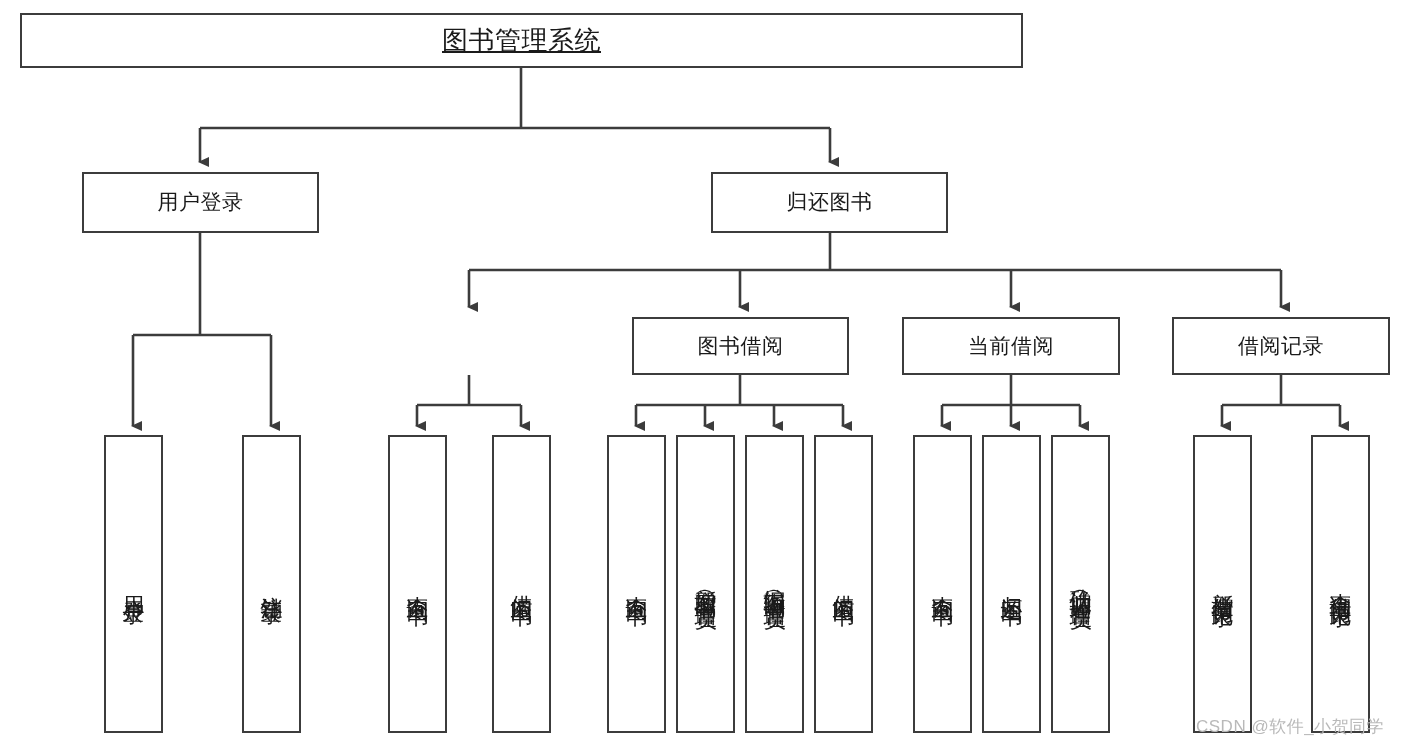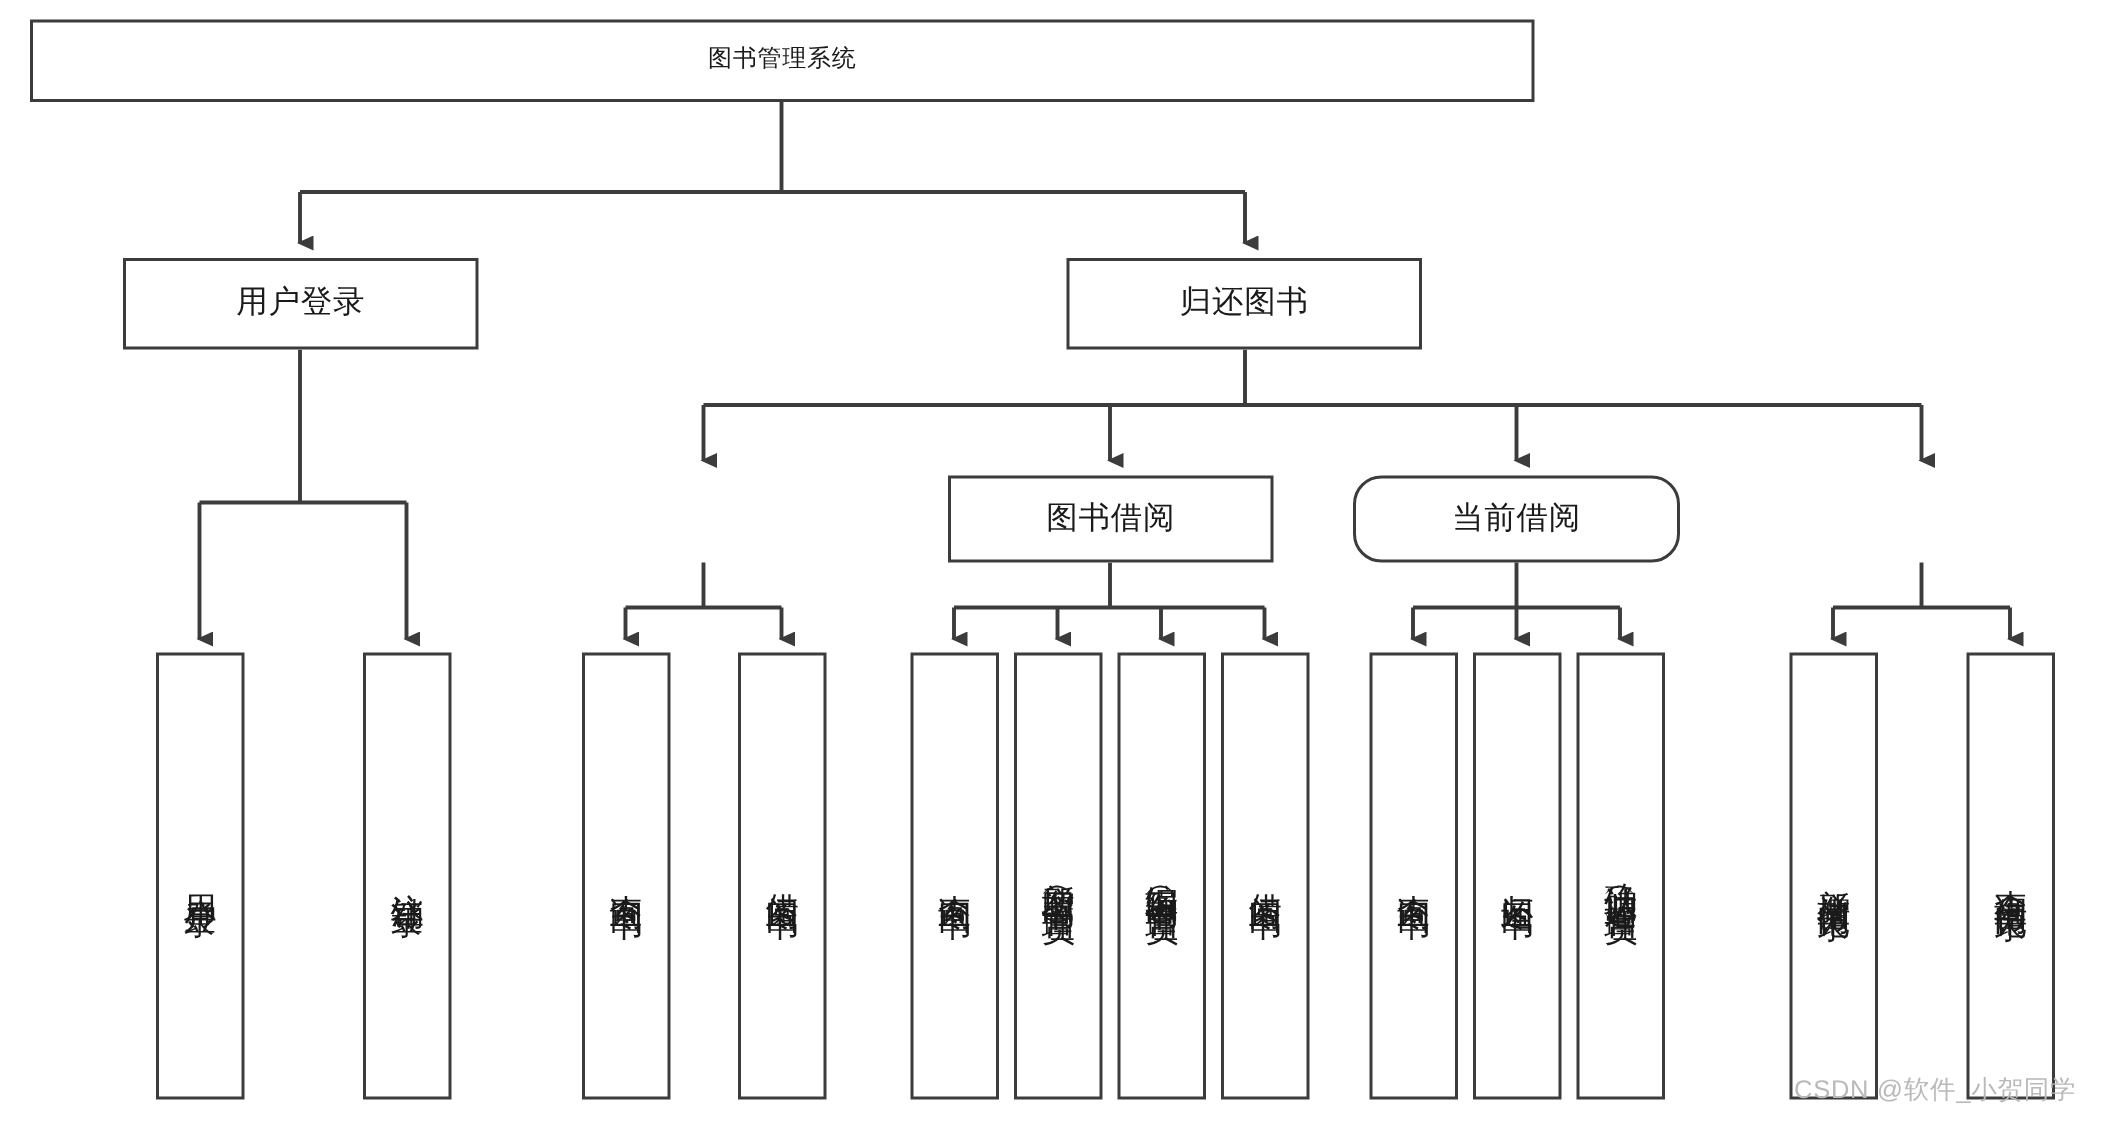--- a/index.html
+++ b/index.html
@@ -38,22 +38,23 @@
   .node .lbl {
     display: block;
     text-align: center;
     line-height: 1.05;
   }
   .node.horiz .lbl {
     font-size: 21px;
     letter-spacing: 0.5px;
   }
   .node.root .lbl {
-    font-size: 16px;
+    font-size: 26px;
     letter-spacing: 0.5px;
+    text-decoration: underline;
   }
   .node.vert {
     align-items: center;
     justify-content: center;
   }
   .node.vert .lbl {
     writing-mode: vertical-rl;
     text-orientation: upright;
     font-size: 22px;
     line-height: 1.18;
@@ -131,22 +132,25 @@
   <div class="node horiz" style="left:82px; top:172px; width:237px; height:61px;">
     <span class="lbl">用户登录</span>
   </div>
   <div class="node horiz" style="left:711px; top:172px; width:237px; height:61px;">
     <span class="lbl">归还图书</span>
   </div>
 
   <div class="node horiz" style="left:632px; top:317px; width:217px; height:58px;">
     <span class="lbl">图书借阅</span>
   </div>
-  <div class="node horiz" style="left:902px; top:317px; width:218px; height:58px;border-radius:19px;">
+  <div class="node horiz" style="left:902px; top:317px; width:218px; height:58px;">
     <span class="lbl">当前借阅</span>
+  </div>
+  <div class="node horiz" style="left:1172px; top:317px; width:218px; height:58px;">
+    <span class="lbl">借阅记录</span>
   </div>
 
   <div class="node vert" style="left:104px; top:435px; width:59px; height:298px;">
     <span class="lbl">用户登录</span>
   </div>
   <div class="node vert" style="left:242px; top:435px; width:59px; height:298px;">
     <span class="lbl">注销登录</span>
   </div>
 
   <div class="node vert" style="left:388px; top:435px; width:59px; height:298px;">

